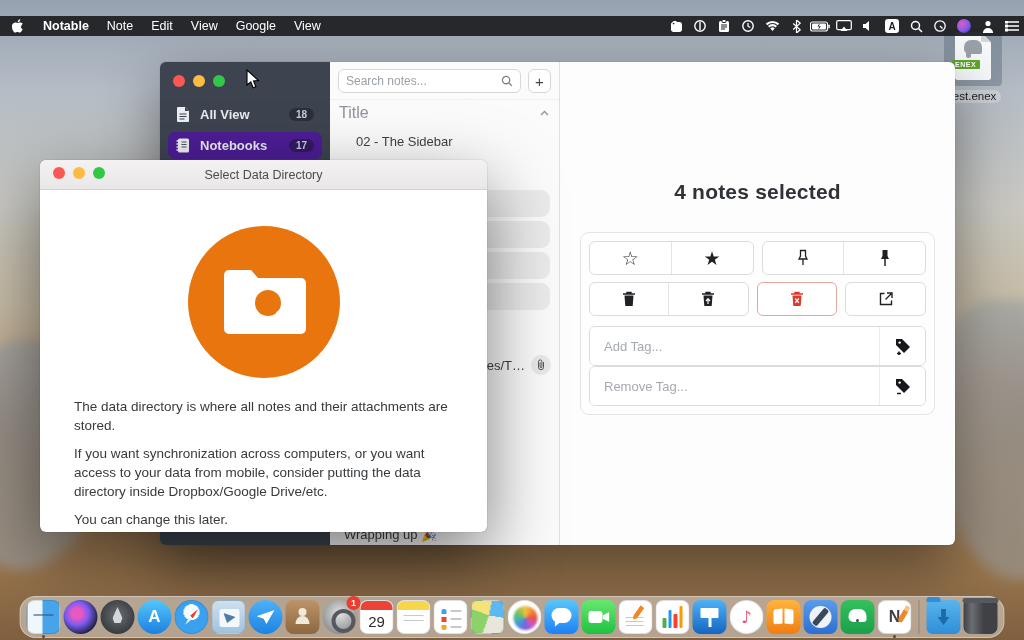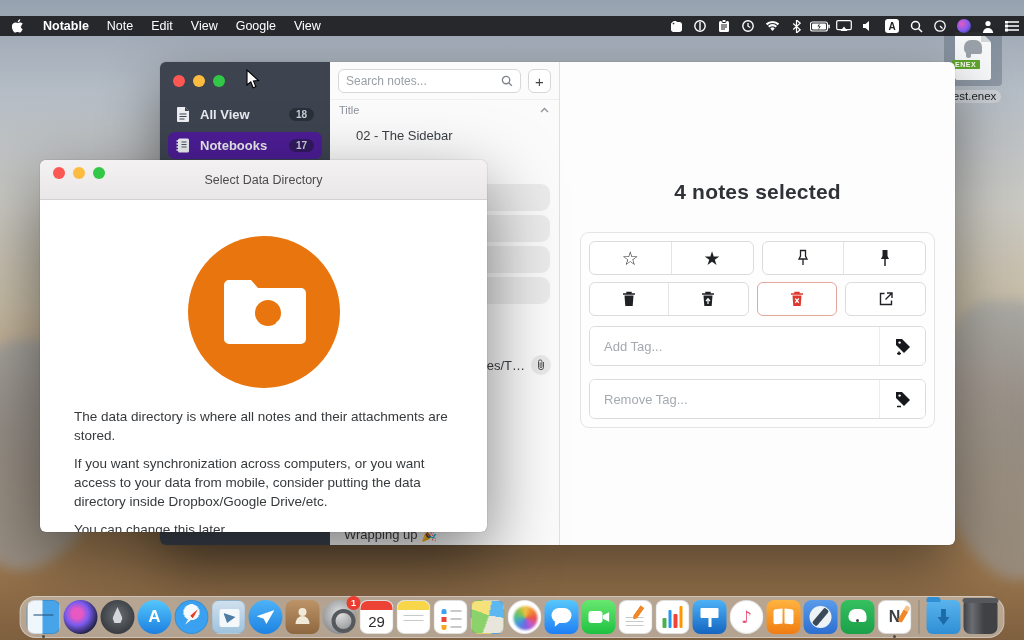--- a/index.html
+++ b/index.html
@@ -48,49 +48,49 @@
   .srow .grow { flex:1; }
   .badge { background:rgba(20,24,32,.45); color:#c9cdd6; font-size:10px; font-weight:600; padding:1px 7px; border-radius:8px; }
 
   #middlebar { width:230px; background:#fbfbfb; border-right:1px solid #e0e0e0; position:relative; flex-shrink:0; }
   #mb-top { display:flex; gap:7px; padding:7px 8px 6px; align-items:center; }
   #search-box { flex:1; height:24px; border:1px solid #d7d7d7; border-radius:6px; background:#fff; display:flex; align-items:center; padding:0 7px; }
   #search-box input { border:none; outline:none; flex:1; font-size:12px; color:#333; background:transparent; min-width:0; font-family:inherit; }
   #search-box input::placeholder { color:#9aa0a6; }
   #new-note { width:34px; height:24px; border:1px solid #d7d7d7; border-radius:6px; background:#fff; font-size:15px; color:#444;
       display:flex; align-items:center; justify-content:center; }
-  #col-head { display:flex; align-items:center; padding:4px 10px 4px 9px; font-size:11px; color:#8e939c; border-top:1px solid #efefef; }
+  #col-head { display:flex; align-items:center; padding:4px 10px 4px 9px; font-size:16px; color:#8e939c; border-top:1px solid #efefef; }
   #col-head .grow { flex:1; }
   .nrow { height:30px; display:flex; align-items:center; padding-left:26px; font-size:13px; color:#3c3f44; }
   .skel { height:27px; background:#ebebec; border-radius:9px; margin:0 9px 4px 6px; }
   #attach-row { position:absolute; right:8px; top:293px; display:flex; align-items:center; gap:6px; font-size:13px; color:#3c3f44; }
   #attach-row .clip { width:20px; height:20px; border-radius:50%; background:#e9e9ea; display:flex; align-items:center; justify-content:center; }
   #wrap-row { position:absolute; left:14px; bottom:3px; font-size:13px; color:#3c3f44; white-space:nowrap; }
 
   #main { flex:1; background:#fdfdfd; position:relative; }
   #main-content { position:absolute; left:20px; right:20px; top:118px; }
   #sel-heading { text-align:center; font-size:21px; font-weight:700; color:#2f3237; letter-spacing:.2px; }
   #action-box { margin-top:28px; border:1px solid #e4e4e4; border-radius:9px; padding:8px; background:rgba(255,255,255,.6); }
   .arow { display:flex; gap:8px; margin-bottom:7px; }
   .pair { flex:2; display:flex; border:1px solid #dcdcdc; border-radius:6px; background:#fff; overflow:hidden; }
   .pair .abtn { flex:1; border:none; background:transparent; height:32px; display:flex; align-items:center; justify-content:center; }
   .pair .abtn + .abtn { border-left:1px solid #e4e4e4; }
   .single { flex:1; border:1px solid #dcdcdc; border-radius:6px; background:#fff; height:34px; display:flex; align-items:center; justify-content:center; }
   .single.danger { border-color:#e3a79b; }
   .star { font-size:19px; line-height:1; color:#1f2124; font-family:"DejaVu Sans",sans-serif; }
-  .tagrow { display:flex; border:1px solid #dcdcdc; border-radius:6px; background:#fff; height:40px; margin-bottom:13px; overflow:hidden; }
+  .tagrow { display:flex; border:1px solid #dcdcdc; border-radius:6px; background:#fff; height:40px; margin-bottom:0; overflow:hidden; }
   .tagrow:last-child { margin-bottom:0; }
   .tagrow input { flex:1; border:none; outline:none; padding:0 14px; font-size:13px; color:#333; font-family:inherit; }
   .tagrow input::placeholder { color:#a5aab0; }
   .tagrow .tbtn { width:46px; border:none; border-left:1px solid #ececec; background:#fff; display:flex; align-items:center; justify-content:center; }
 
   
   #dialog { position:absolute; left:40px; top:160px; width:447px; height:372px; border-radius:6px; overflow:hidden;
     background:#fff; box-shadow:0 25px 70px rgba(0,0,0,.5), 0 0 1px rgba(0,0,0,.5); z-index:20; }
-  #dlg-head { height:40px; background:linear-gradient(#f3f1f2,#e9e7e8); border-bottom:1px solid #d2d0d1; position:relative;
+  #dlg-head { height:30px; background:linear-gradient(#f3f1f2,#e9e7e8); border-bottom:1px solid #d2d0d1; position:relative;
     display:flex; align-items:center; justify-content:center; font-size:12.5px; color:#4c4c4c; }
   #dlg-head .lights { position:absolute; left:0; top:0; padding:7px 0 0 13px; }
   #dlg-icon { margin:36px auto 0; width:152px; height:152px; border-radius:50%; background:#e8750e; display:flex; align-items:center; justify-content:center; }
   #dlg-body { padding:20px 18px 0; font-size:13.5px; color:#373a3d; line-height:1.38; }
   #dlg-body p { margin-bottom:10px;margin-left:16px; }
   #dlg-foot { position:absolute; left:0; right:0; bottom:0; height:50px; display:flex; align-items:center; padding:0 9px; }
   #use-default { background:#fff; border:none; border-radius:6px; height:34px; padding:0 12px; display:flex; align-items:baseline; gap:6px;
      box-shadow:0 0 0 1px rgba(0,0,0,.06); font-family:inherit; }
   #use-default .udl { font-size:13.5px; font-weight:600; color:#1f2124; }
   #use-default .udp { font-size:11px; color:#b4b4b4; }

